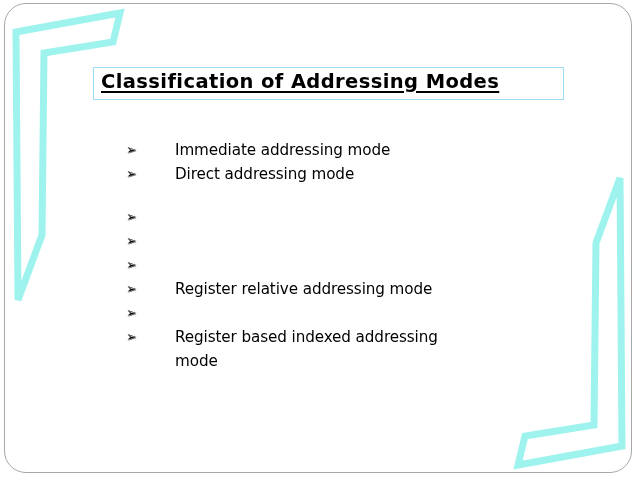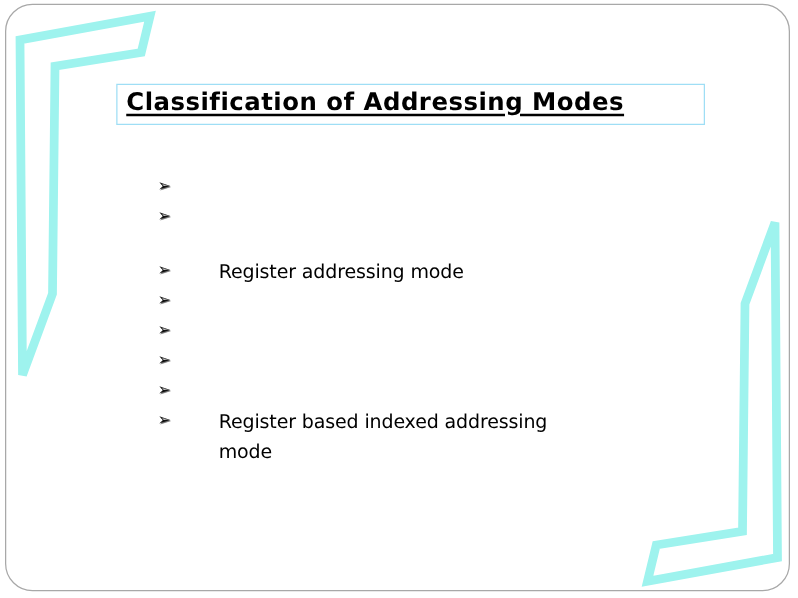--- a/index.html
+++ b/index.html
@@ -130,41 +130,43 @@
     <path d="M 126 10 L 128 278 L 24 297 L 31 268 L 100 257 L 102 75 Z" fill="none" stroke="#9ef3ee" stroke-width="7" stroke-linejoin="miter" stroke-linecap="butt"></path>
   </svg>
 
   <div id="title-box"></div>
   <div id="title-text">Classification of Addressing Modes</div>
 
   <div id="bullet-list">
 
     <div class="bullet-row">
       <span class="bullet-mark">➢</span>
+      <span class="bullet-text">Immediate addressing mode</span>
     </div>
 
     <div class="bullet-row">
       <span class="bullet-mark">➢</span>
+      <span class="bullet-text">Direct addressing mode</span>
     </div>
 
     <div class="bullet-row gap-before">
       <span class="bullet-mark">➢</span>
-      <span class="bullet-text">Register addressing mode</span>
     </div>
 
     <div class="bullet-row">
       <span class="bullet-mark">➢</span>
     </div>
 
     <div class="bullet-row">
       <span class="bullet-mark">➢</span>
     </div>
 
     <div class="bullet-row">
       <span class="bullet-mark">➢</span>
+      <span class="bullet-text">Register relative addressing mode</span>
     </div>
 
     <div class="bullet-row">
       <span class="bullet-mark">➢</span>
     </div>
 
     <div class="bullet-row">
       <span class="bullet-mark">➢</span>
       <span class="bullet-text">Register based indexed addressing mode</span>
     </div>

